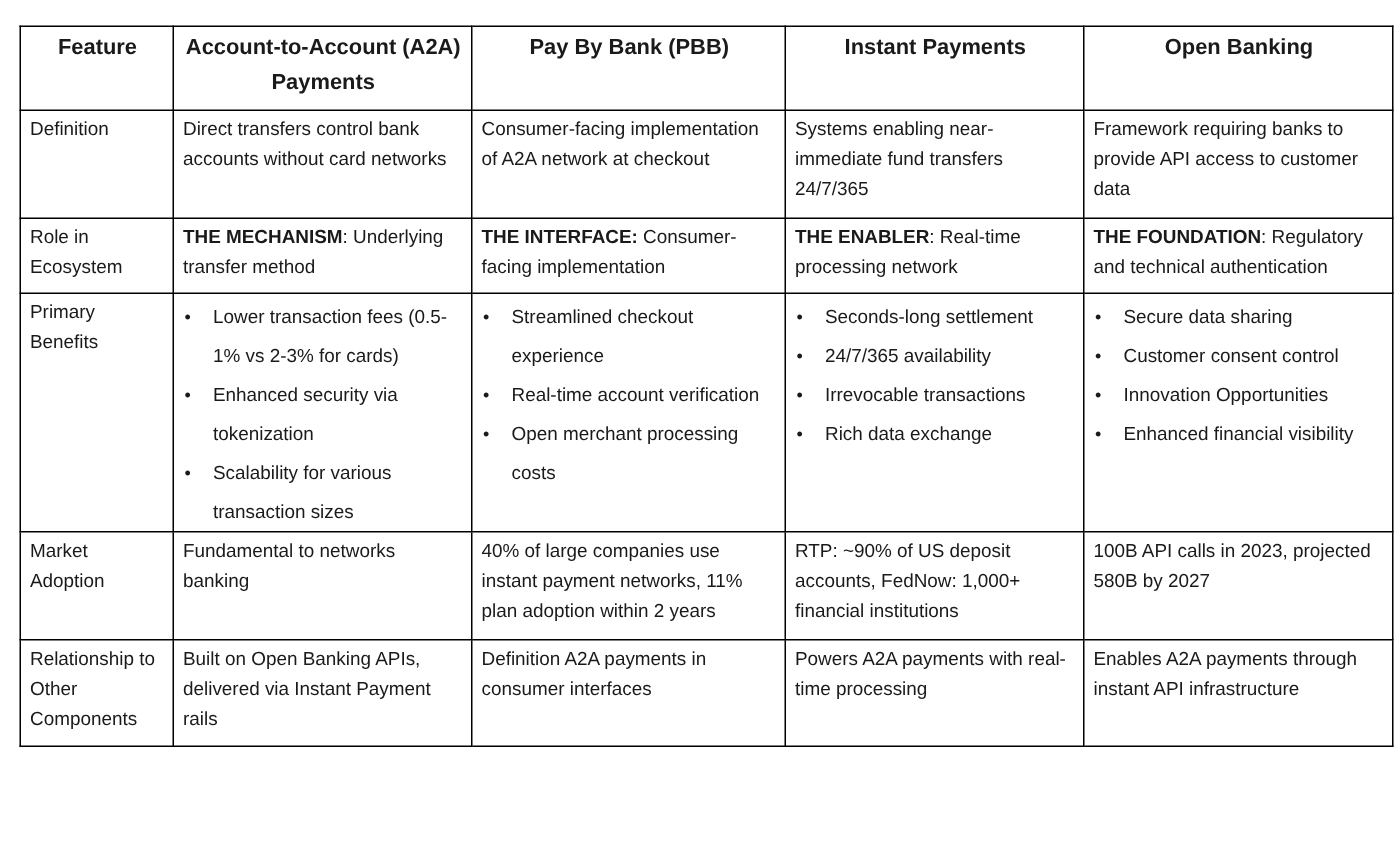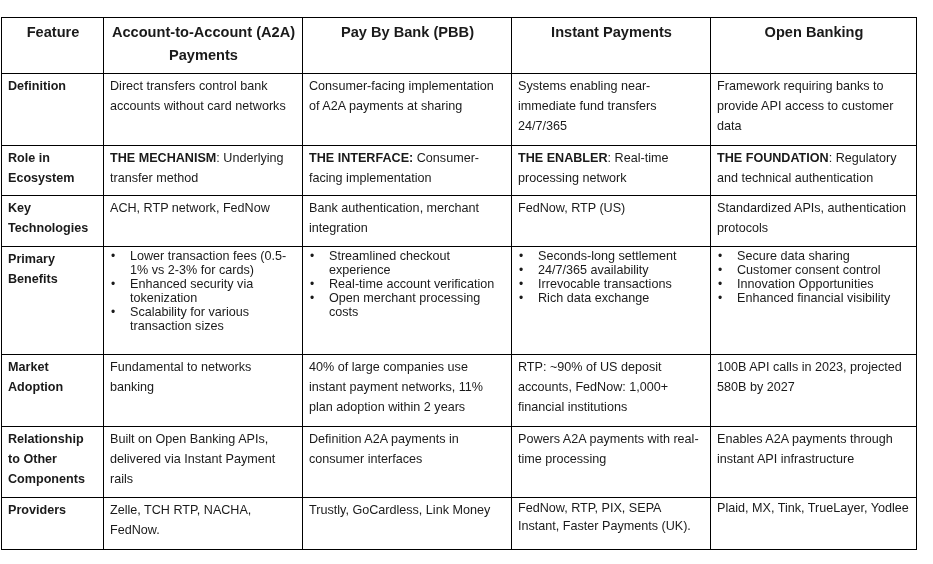--- a/index.html
+++ b/index.html
@@ -10,21 +10,21 @@
     body {
       width: 933px;
       height: 564px;
       position: relative;
       overflow: hidden;
       font-family: "Liberation Sans", "DejaVu Sans", sans-serif;
       color: #1a1a1a;
     }
     #comparison-table {
       position: absolute;
-      left: 1px;
+      left: 13px;
       top: 17px;
       width: 915px;
       border-collapse: collapse;
       table-layout: fixed;
       font-size: 12.6px;
       line-height: 20px;
       border-radius: 23px;
     }
     #comparison-table td, #comparison-table th {
       border: 1.3px solid #000;
@@ -33,30 +33,30 @@
       overflow: hidden;
     }
     #comparison-table th {
       font-weight: bold;
       font-size: 14.6px;
       text-align: center;
       line-height: 23px;
       padding-top: 3px;
     }
     td.row-label {
-      font-weight: bold;
+      font-weight: normal;
     }
     .strong {
       font-weight: bold;
     }
     ul.bullets {
       margin: 0;
       padding: 0 0 0 0;
       list-style: none;
-      line-height: 14px;
+      line-height: 26px;
     }
     ul.bullets li {
       position: relative;
       padding-left: 20px;
     }
     ul.bullets li::before {
       content: "\2022";
       position: absolute;
       left: 1px;
       top: 0;
@@ -84,40 +84,33 @@
       <th>Pay By Bank (PBB)</th>
       <th>Instant Payments</th>
       <th>Open Banking</th>
     </tr>
   </thead>
   <tbody>
 
     <tr style="height:72px">
       <td class="row-label">Definition</td>
       <td>Direct transfers control bank accounts without card networks</td>
-      <td>Consumer-facing implementation of A2A payments at sharing</td>
+      <td>Consumer-facing implementation of A2A network at checkout</td>
       <td>Systems enabling near-immediate fund transfers 24/7/365</td>
       <td>Framework requiring banks to provide API access to customer data</td>
     </tr>
 
     <tr style="height:50px">
       <td class="row-label">Role in Ecosystem</td>
       <td><span class="strong">THE MECHANISM</span><span>: Underlying transfer method</span></td>
       <td><span class="strong">THE INTERFACE:</span><span> Consumer-facing implementation</span></td>
       <td><span class="strong">THE ENABLER</span><span>: Real-time processing network</span></td>
       <td><span class="strong">THE FOUNDATION</span><span>: Regulatory and technical authentication</span></td>
     </tr>
 
-    <tr style="height:51px">
-      <td class="row-label">Key Technologies</td>
-      <td>ACH, RTP network, FedNow</td>
-      <td>Bank authentication, merchant integration</td>
-      <td>FedNow, RTP (US)</td>
-      <td>Standardized APIs, authentication protocols</td>
-    </tr>
 
     <tr style="height:108px">
       <td class="row-label">Primary Benefits</td>
       <td>
         <ul class="bullets">
           <li>Lower transaction fees (0.5-1% vs 2-3% for cards)</li>
           <li>Enhanced security via tokenization</li>
           <li>Scalability for various transaction sizes</li>
         </ul>
       </td>
@@ -155,21 +148,14 @@
     </tr>
 
     <tr style="height:71px">
       <td class="row-label">Relationship to Other Components</td>
       <td>Built on Open Banking APIs, delivered via Instant Payment rails</td>
       <td>Definition A2A payments in consumer interfaces</td>
       <td>Powers A2A payments with real-time processing</td>
       <td>Enables A2A payments through instant API infrastructure</td>
     </tr>
 
-    <tr style="height:52px">
-      <td class="row-label">Providers</td>
-      <td>Zelle, TCH RTP, NACHA, FedNow.</td>
-      <td>Trustly, GoCardless, Link Money</td>
-      <td class="tight">FedNow, RTP, PIX, SEPA Instant, Faster Payments (UK).</td>
-      <td class="tight">Plaid, MX, Tink, TrueLayer, Yodlee</td>
-    </tr>
   </tbody>
 </table>
 
 </body></html>

